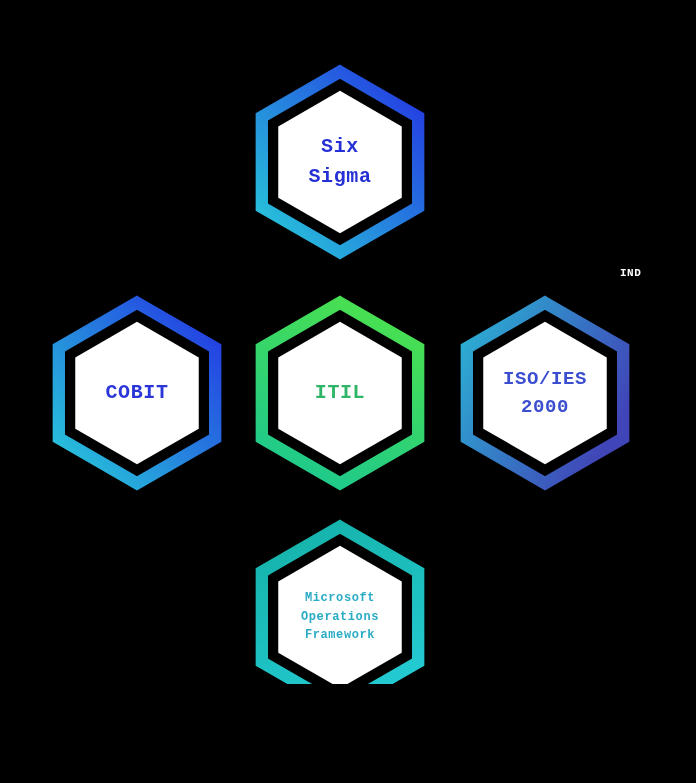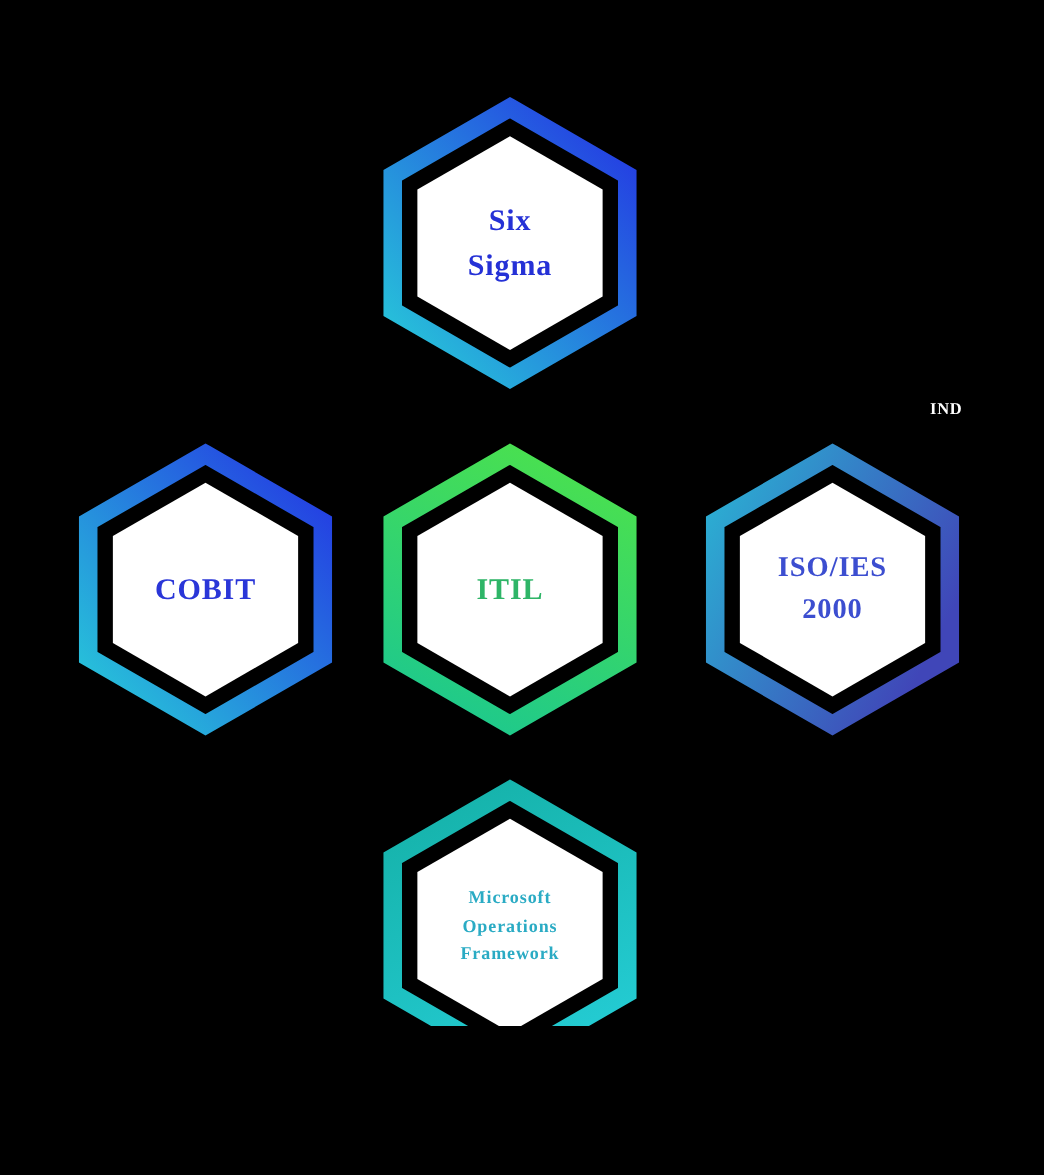--- a/index.html
+++ b/index.html
@@ -6,21 +6,21 @@
     margin: 0;
     padding: 0;
     background: #000;
   }
   .canvas {
     position: relative;
     width: 696px;
     height: 684px;
     background: #000;
     overflow: hidden;
-    font-family: Liberation Serif, serif;
+    font-family: Liberation Mono, monospace;
   }
   .hex {
     position: absolute;
     width: 190px;
     height: 212px;
   }
   .hex svg {
     position: absolute;
     inset: 0;
     width: 100%;
@@ -44,21 +44,21 @@
     text-align: center;
     white-space: pre-line;
     font-weight: bold;
     font-size: 20px;
     line-height: 1.5;
     letter-spacing: 0.6px;
   }
   #hex-0 { left: 245px; top: 56px; }
   #hex-1 { left: 42px;  top: 287px; }
   #hex-2 { left: 245px; top: 287px; }
-  #hex-3 { left: 460px; top: 287px; }
+  #hex-3 { left: 450px; top: 287px; }
   #hex-4 { left: 245px; top: 511px; }
   #hex-3 .label { font-size: 19px; }
   #hex-4 .label { font-size: 12px; line-height: 1.55; }
   .watermark {
     position: absolute;
     left: 620px;
     top: 267px;
     color: #ffffff;
     font-weight: bold;
     font-size: 11px;

